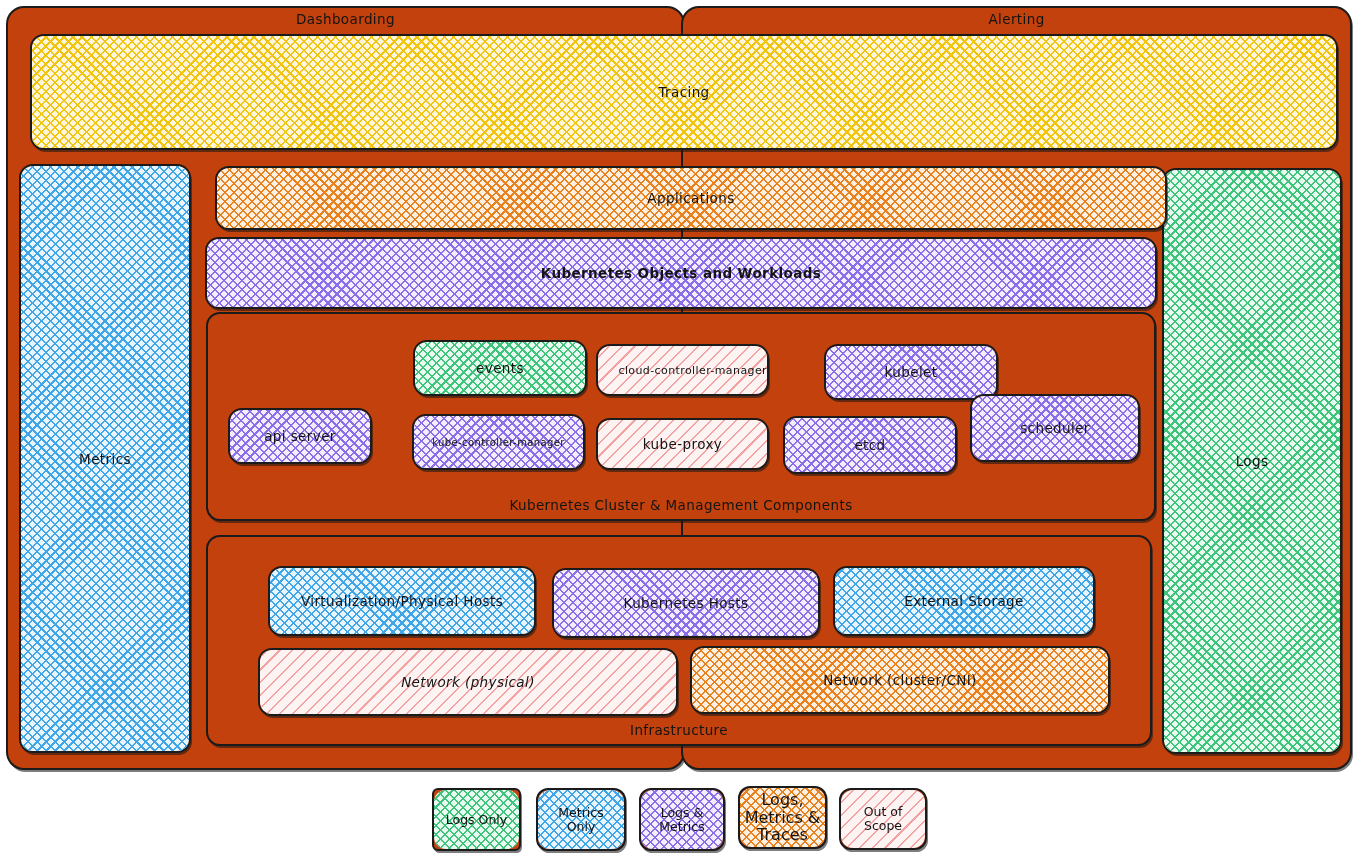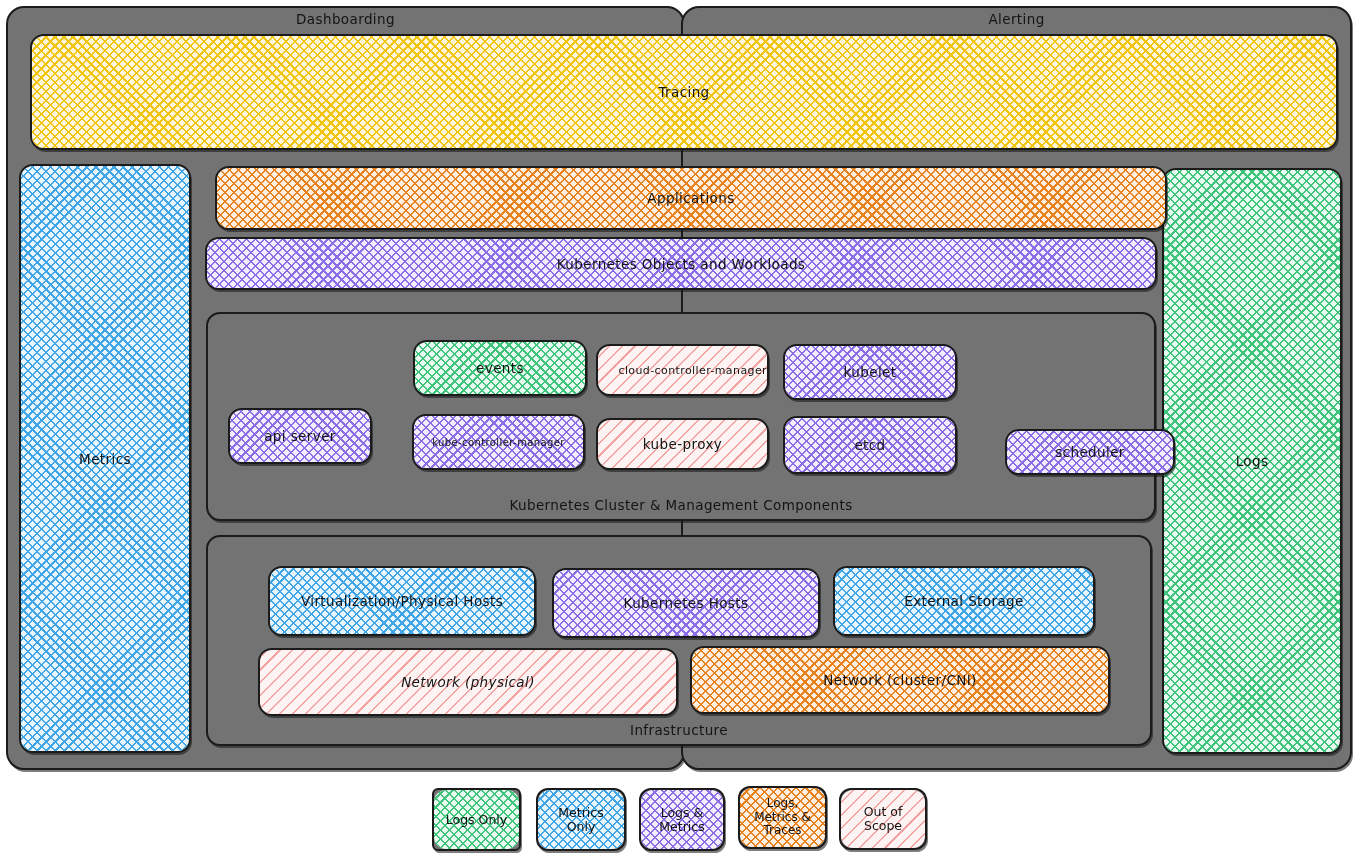--- a/index.html
+++ b/index.html
@@ -9,21 +9,21 @@
     overflow:hidden;position:relative;
   }
   #stage{position:absolute;left:0;top:0;width:1358px;height:860px;}
 
   
   .box{
     position:absolute;
     box-sizing:border-box;
     border:2.2px solid #1b1b1b;
     border-radius:14px;
-    background:#737373;
+    background:#c2410c;
     box-shadow:1.5px 2.5px 0 -0.5px rgba(20,20,20,.55);
   }
   .lbl{
     position:absolute;
     left:0;right:0;
     text-align:center;
     color:#141414;
     font-size:13.5px;
     letter-spacing:.4px;
     white-space:nowrap;
@@ -113,59 +113,59 @@
   <div class="box" style="left:1162px;top:168px;width:180px;height:586px;">
     <div class="fill hatch-x c-green"></div>
     <div class="lbl ctr-lbl">Logs</div>
   </div>
 
   <div class="box" style="left:205px;top:166px;width:952px;height:64px;margin-left:10px;">
     <div class="fill hatch-x c-orange"></div>
     <div class="lbl ctr-lbl">Applications</div>
   </div>
 
-  <div class="box" style="left:205px;top:237px;width:952px;height:53px;">
+  <div class="box" style="left:205px;top:237px;width:952px;height:72px;font-weight:bold;">
     <div class="fill hatch-x c-purple"></div>
     <div class="lbl ctr-lbl">Kubernetes Objects and Workloads</div>
   </div>
 
   <div class="box" style="left:206px;top:312px;width:950px;height:209px;">
     <div class="lbl bot-lbl">Kubernetes Cluster &amp; Management Components</div>
   </div>
 
   <div class="box" style="left:413px;top:340px;width:174px;height:56px;">
     <div class="fill hatch-x c-green"></div>
     <div class="lbl ctr-lbl">events</div>
   </div>
   <div class="box" style="left:596px;top:344px;width:173px;height:52px;">
     <div class="fill hatch-d c-pink"></div>
     <div class="lbl ctr-lbl" style="font-size:11px;text-align:right;">cloud-controller-manager</div>
   </div>
-  <div class="box" style="left:783px;top:344px;width:174px;height:56px;">
+  <div class="box" style="left:824px;top:344px;width:174px;height:56px;">
     <div class="fill hatch-x c-purple"></div>
     <div class="lbl ctr-lbl">kubelet</div>
   </div>
 
   <div class="box" style="left:228px;top:408px;width:144px;height:56px;">
     <div class="fill hatch-x c-purple"></div>
     <div class="lbl ctr-lbl">api server</div>
   </div>
   <div class="box" style="left:412px;top:414px;width:173px;height:56px;">
     <div class="fill hatch-x c-purple"></div>
     <div class="lbl ctr-lbl" style="font-size:10px;text-align:center;">kube-controller-manager</div>
   </div>
   <div class="box" style="left:596px;top:418px;width:173px;height:52px;padding-left:37px;">
     <div class="fill hatch-d c-pink"></div>
     <div class="lbl ctr-lbl">kube-proxy</div>
   </div>
   <div class="box" style="left:783px;top:416px;width:174px;height:58px;">
     <div class="fill hatch-x c-purple"></div>
     <div class="lbl ctr-lbl">etcd</div>
   </div>
-  <div class="box" style="left:970px;top:429px;width:170px;height:46px;margin-left:35px;">
+  <div class="box" style="left:970px;top:394px;width:170px;height:68px;">
     <div class="fill hatch-x c-purple"></div>
     <div class="lbl ctr-lbl">scheduler</div>
   </div>
 
   <div class="box" style="left:206px;top:535px;width:946px;height:211px;">
     <div class="lbl bot-lbl">Infrastructure</div>
   </div>
 
   <div class="box" style="left:268px;top:566px;width:268px;height:70px;">
     <div class="fill hatch-x c-blue"></div>
@@ -198,21 +198,21 @@
     <div class="legend-lbl">Metrics
 Only</div>
   </div>
   <div class="box" style="left:639px;top:788px;width:86px;height:63px;border-radius:12px;">
     <div class="fill hatch-x c-purple"></div>
     <div class="legend-lbl">Logs &amp;
 Metrics</div>
   </div>
   <div class="box" style="left:738px;top:786px;width:89px;height:63px;border-radius:12px;">
     <div class="fill hatch-x c-orange"></div>
-    <div class="legend-lbl" style="font-size:12px;">Logs,
+    <div class="legend-lbl" style="font-size:16px;">Logs,
 Metrics &amp;
 Traces</div>
   </div>
   <div class="box" style="left:839px;top:788px;width:88px;height:62px;border-radius:12px;">
     <div class="fill hatch-d c-pink"></div>
     <div class="legend-lbl">Out of
 Scope</div>
   </div>
 
 </div>

